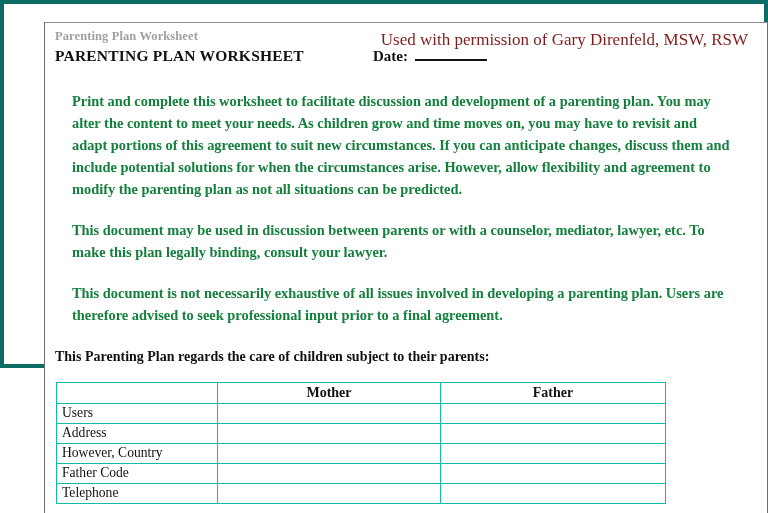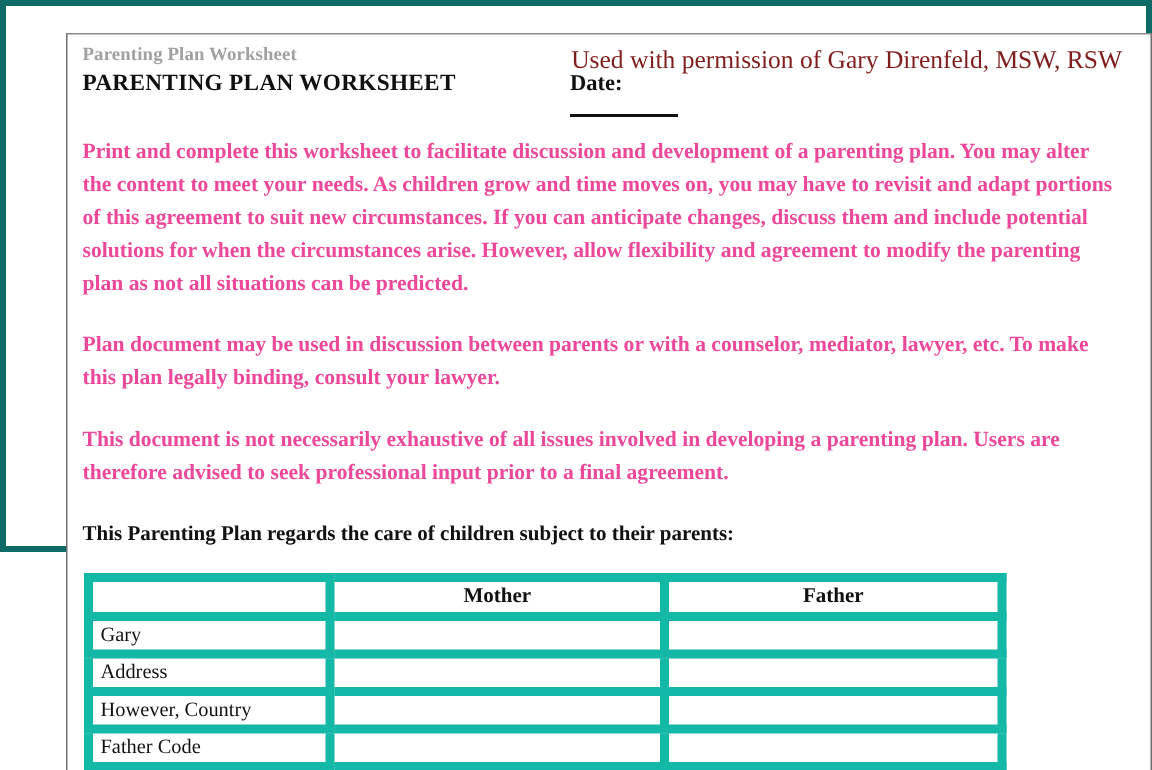--- a/index.html
+++ b/index.html
@@ -87,42 +87,41 @@
     letter-spacing: 0.2px;
     white-space: nowrap;
   }
   .date-group {
     position: absolute;
     left: 318px;
     top: 1px;
     display: flex;
     align-items: baseline;
     white-space: nowrap;
-    flex-direction: column;
   }
   .date-label {
     font-size: 15px;
     font-weight: bold;
     color: #101010;
   }
   .date-blank {
     display: inline-block;
     width: 72px;
     margin-left: 7px;
     border-bottom: 2.5px solid #111111;
     height: 11px;
   }
 
   
   .para {
     font-size: 14.4px;
     font-weight: bold;
-    color: #ec4899;
+    color: #15803d;
     line-height: 1.53;
-    margin: 0;
+    margin: 17px;
     padding-right: 6px;
     text-align: left;
   }
   .para.first { margin-top: 19px; }
   .para.gap   { margin-top: 19px; }
 
   .intro-line {
     font-size: 14px;
     font-weight: bold;
     color: #111111;
@@ -133,21 +132,21 @@
 
   
   table.pp {
     border-collapse: collapse;
     margin-top: 15px;
     margin-left: 1px;
     width: 609px;
     table-layout: fixed;
   }
   table.pp td, table.pp th {
-    border: 6px solid #14b8a6;
+    border: 1px solid #14b8a6;
     height: 19px;
     padding: 0 0 0 5px;
     font-size: 13.6px;
     font-weight: normal;
     color: #111111;
     vertical-align: middle;
   }
   table.pp th {
     font-weight: bold;
     text-align: center;
@@ -175,42 +174,42 @@
       <div class="hdr-row2">
         <div class="doc-title">PARENTING PLAN WORKSHEET</div>
         <div class="date-group">
           <span class="date-label">Date:</span>
           <span class="date-blank"></span>
         </div>
       </div>
 
       <p class="para first">Print and complete this worksheet to facilitate discussion and development of a parenting plan. You may alter the content to meet your needs. As children grow and time moves on, you may have to revisit and adapt portions of this agreement to suit new circumstances. If you can anticipate changes, discuss them and include potential solutions for when the circumstances arise. However, allow flexibility and agreement to modify the parenting plan as not all situations can be predicted.</p>
 
-      <p class="para gap">Plan document may be used in discussion between parents or with a counselor, mediator, lawyer, etc. To make this plan legally binding, consult your lawyer.</p>
+      <p class="para gap">This document may be used in discussion between parents or with a counselor, mediator, lawyer, etc. To make this plan legally binding, consult your lawyer.</p>
 
       <p class="para gap">This document is not necessarily exhaustive of all issues involved in developing a parenting plan. Users are therefore advised to seek professional input prior to a final agreement.</p>
 
       <p class="intro-line">This Parenting Plan regards the care of children subject to their parents:</p>
 
       <table class="pp">
         <colgroup>
           <col class="c-label">
           <col class="c-mother">
           <col class="c-father">
         </colgroup>
         <thead>
           <tr>
             <th></th>
             <th>Mother</th>
             <th>Father</th>
           </tr>
         </thead>
         <tbody>
           <tr>
-            <td>Gary</td>
+            <td>Users</td>
             <td class="blank"></td>
             <td class="blank"></td>
           </tr>
           <tr>
             <td>Address</td>
             <td class="blank"></td>
             <td class="blank"></td>
           </tr>
           <tr>
             <td>However, Country</td>

